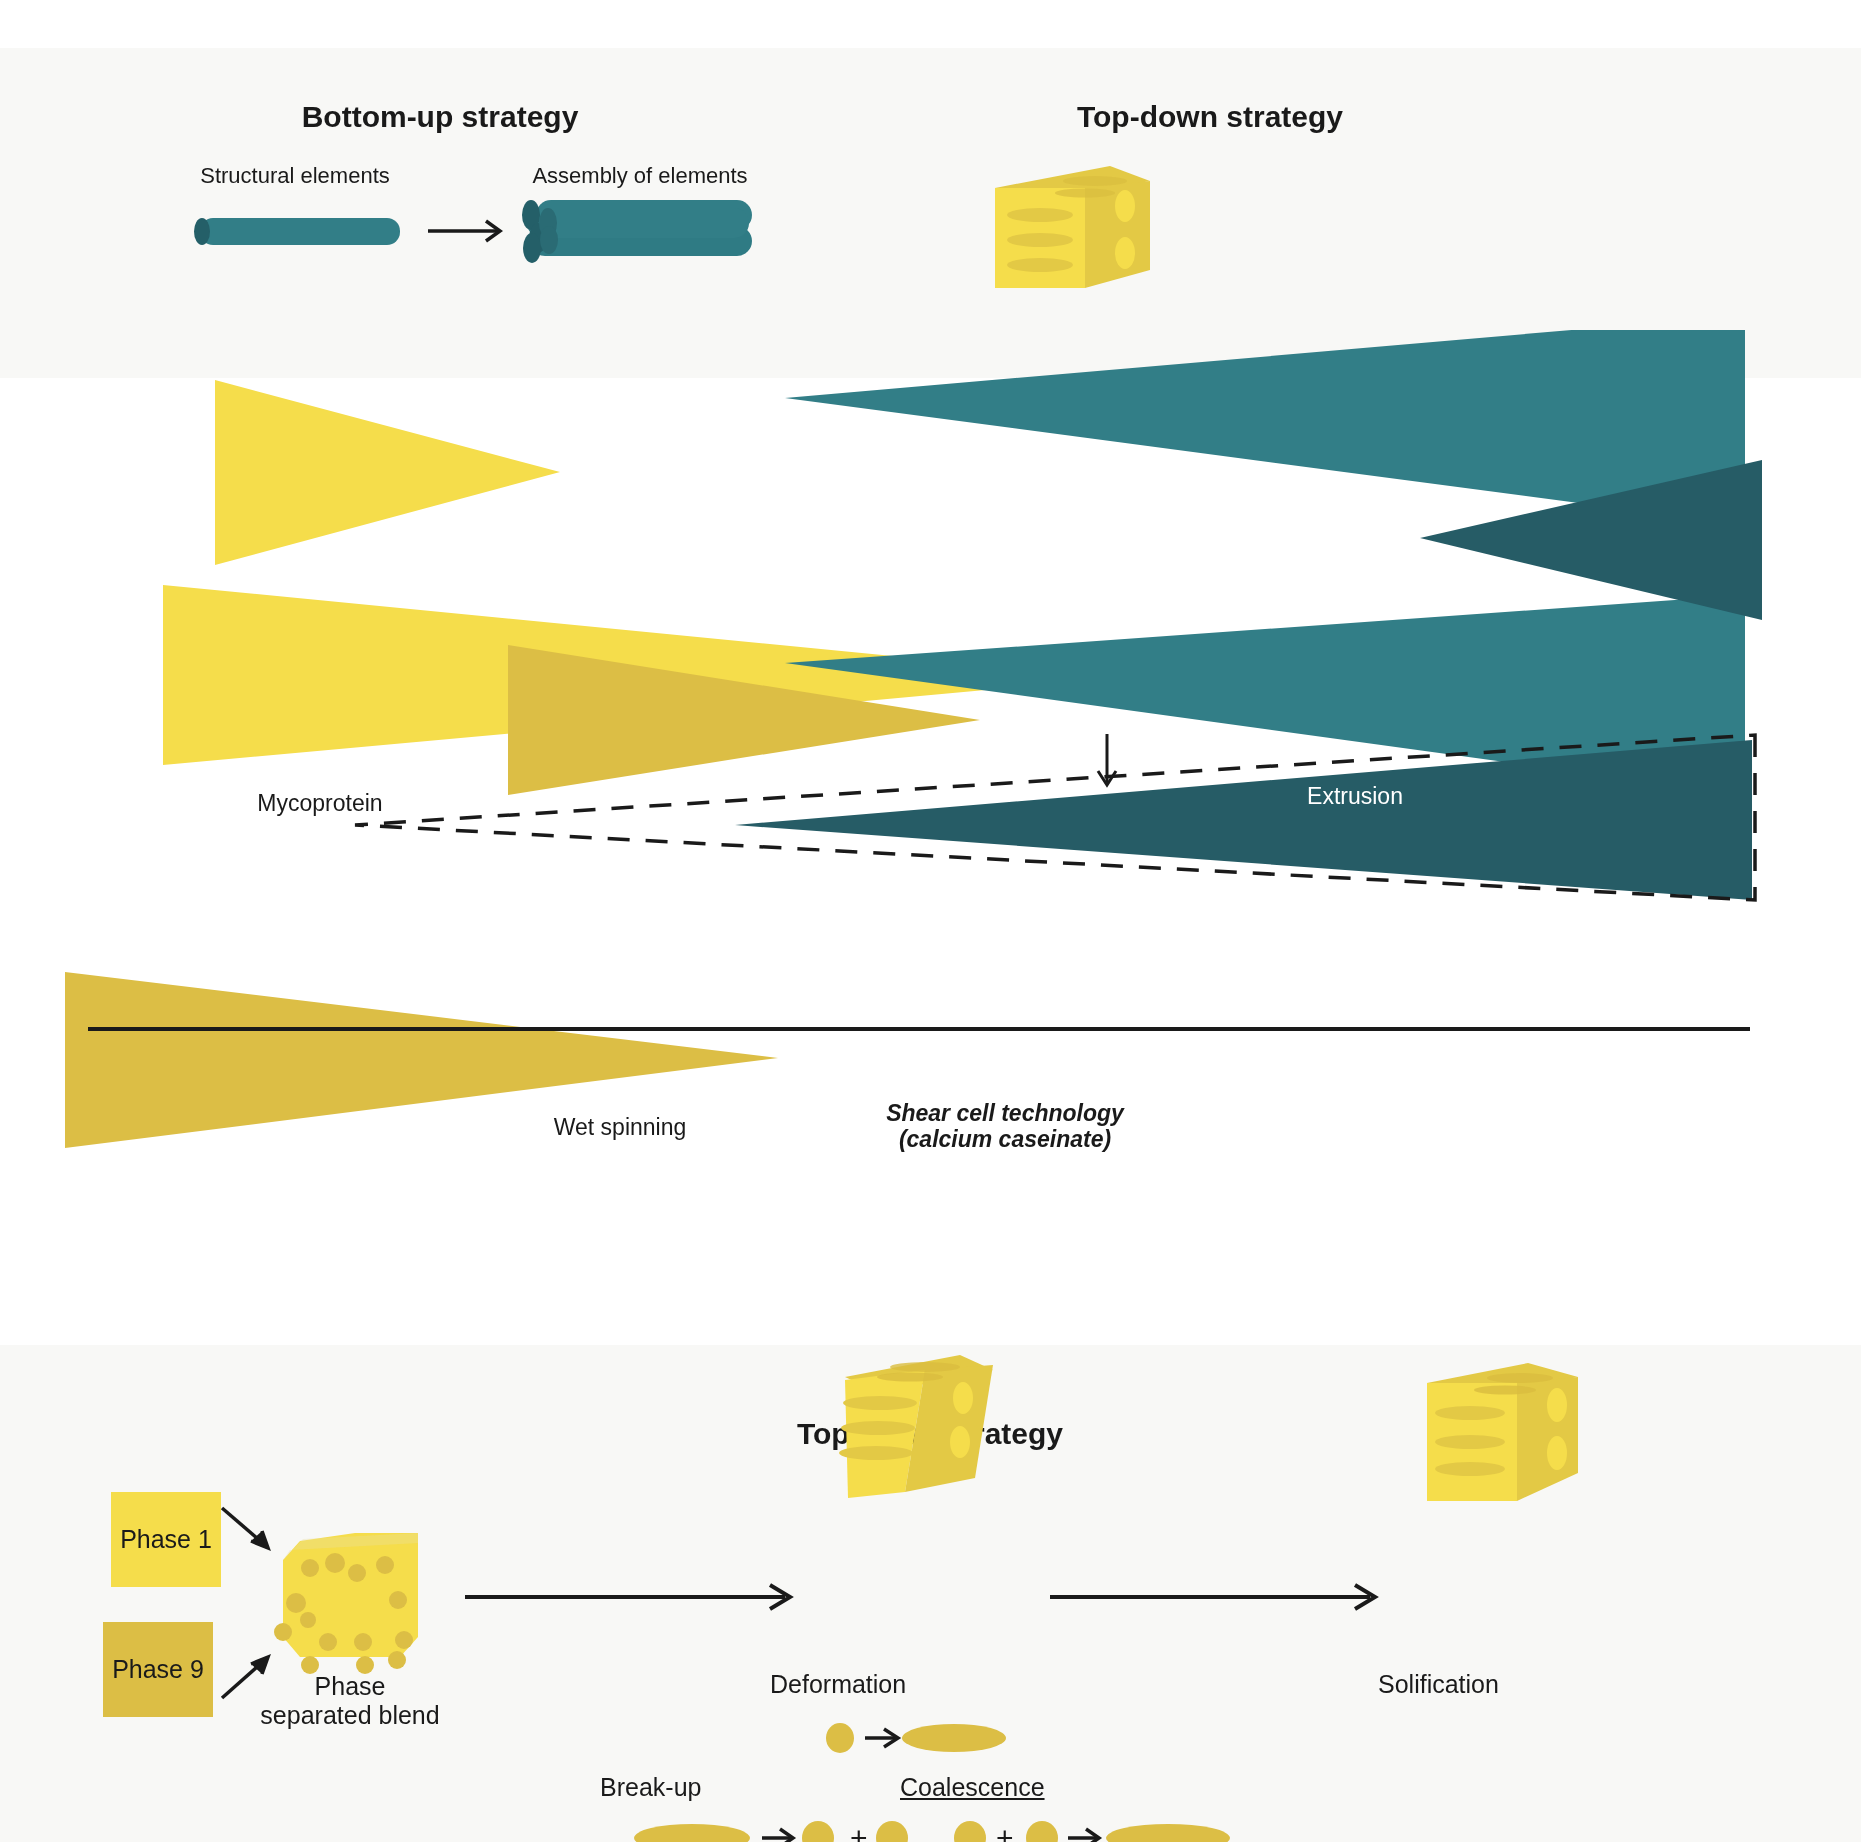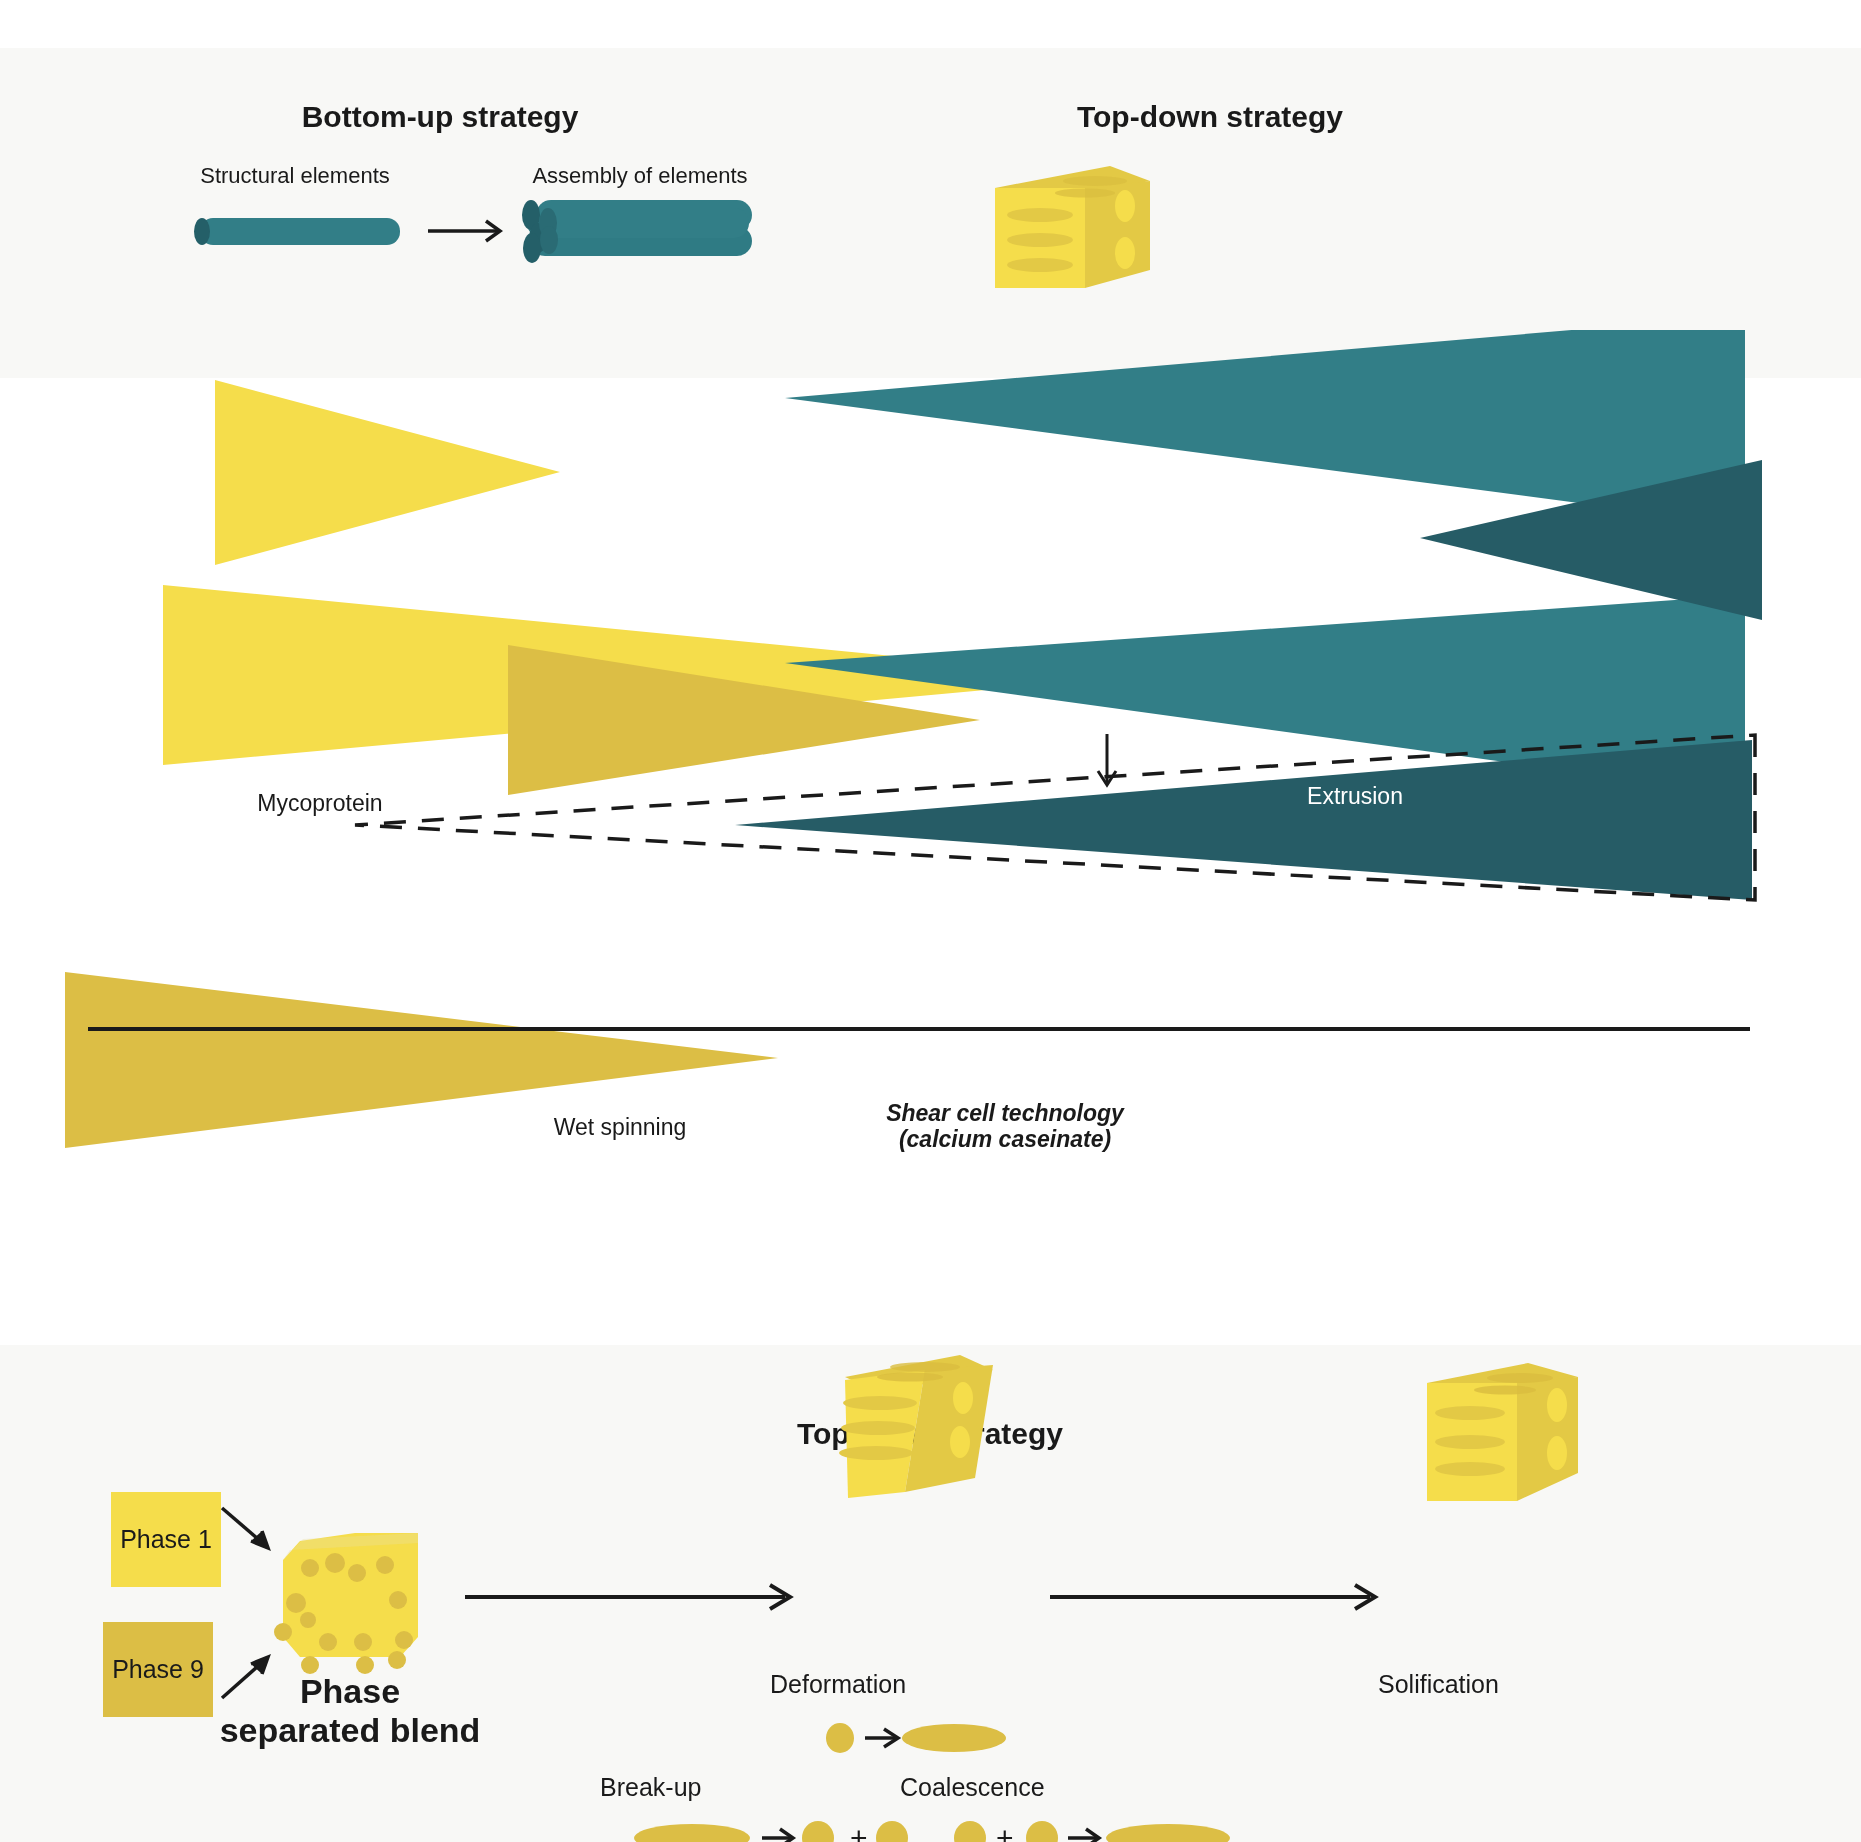--- a/index.html
+++ b/index.html
@@ -40,22 +40,22 @@
     position:absolute;font-size:29px;font-weight:600;color:#1a1a1a;
     white-space:nowrap;text-align:center;
   }
   .tick-label{
     position:absolute;font-size:23px;color:#1a1a1a;white-space:nowrap;
   }
 
   
   .phase-box{position:absolute;display:flex;align-items:center;justify-content:center;
     font-size:25px;color:#1a1a1a;}
-  .bp-label{position:absolute;font-size:34px;line-height:1.15;text-align:center;
-    white-space:pre;color:#1a1a1a;font-weight:bold;}
+  .bp-label{position:absolute;font-size:25px;line-height:1.15;text-align:center;
+    white-space:pre;color:#1a1a1a;}
   .proc-label{position:absolute;font-size:25px;text-align:left;white-space:nowrap;color:#1a1a1a;}
 </style>
 </head>
 <body>
 
 <div class="panel" id="top-panel">
 
   <div class="panel-title" style="left:270px;top:52px;width:340px;">Bottom-up strategy</div>
 
   <div class="panel-title" style="left:1040px;top:52px;width:340px;">Top-down strategy</div>
@@ -264,21 +264,21 @@
     <ellipse cx="62" cy="28" rx="58" ry="14" fill="#dcbe45"></ellipse>
     <g>
       <line x1="132" y1="28" x2="160" y2="28" stroke="#1a1a1a" stroke-width="3.5"></line>
       <polyline points="150,19 163,28 150,37" fill="none" stroke="#1a1a1a" stroke-width="3.5"></polyline>
     </g>
     <ellipse cx="188" cy="28" rx="16" ry="17" fill="#dcbe45"></ellipse>
     <text x="220" y="38" font-family="Liberation Sans, sans-serif" font-size="30" fill="#1a1a1a">+</text>
     <ellipse cx="262" cy="28" rx="16" ry="17" fill="#dcbe45"></ellipse>
   </svg>
 
-  <div class="proc-label" style="left:900px;top:428px;width:230px;">Coalescence</div>
+  <div class="proc-label" style="left:900px;top:428px;width:230px;text-decoration:underline;">Coalescence</div>
   <svg width="340" height="60" style="position:absolute;left:950px;top:465px;">
     <ellipse cx="20" cy="28" rx="16" ry="17" fill="#dcbe45"></ellipse>
     <text x="46" y="38" font-family="Liberation Sans, sans-serif" font-size="30" fill="#1a1a1a">+</text>
     <ellipse cx="92" cy="28" rx="16" ry="17" fill="#dcbe45"></ellipse>
     <g>
       <line x1="118" y1="28" x2="146" y2="28" stroke="#1a1a1a" stroke-width="3.5"></line>
       <polyline points="136,19 149,28 136,37" fill="none" stroke="#1a1a1a" stroke-width="3.5"></polyline>
     </g>
     <ellipse cx="218" cy="28" rx="62" ry="14" fill="#dcbe45"></ellipse>
   </svg>

